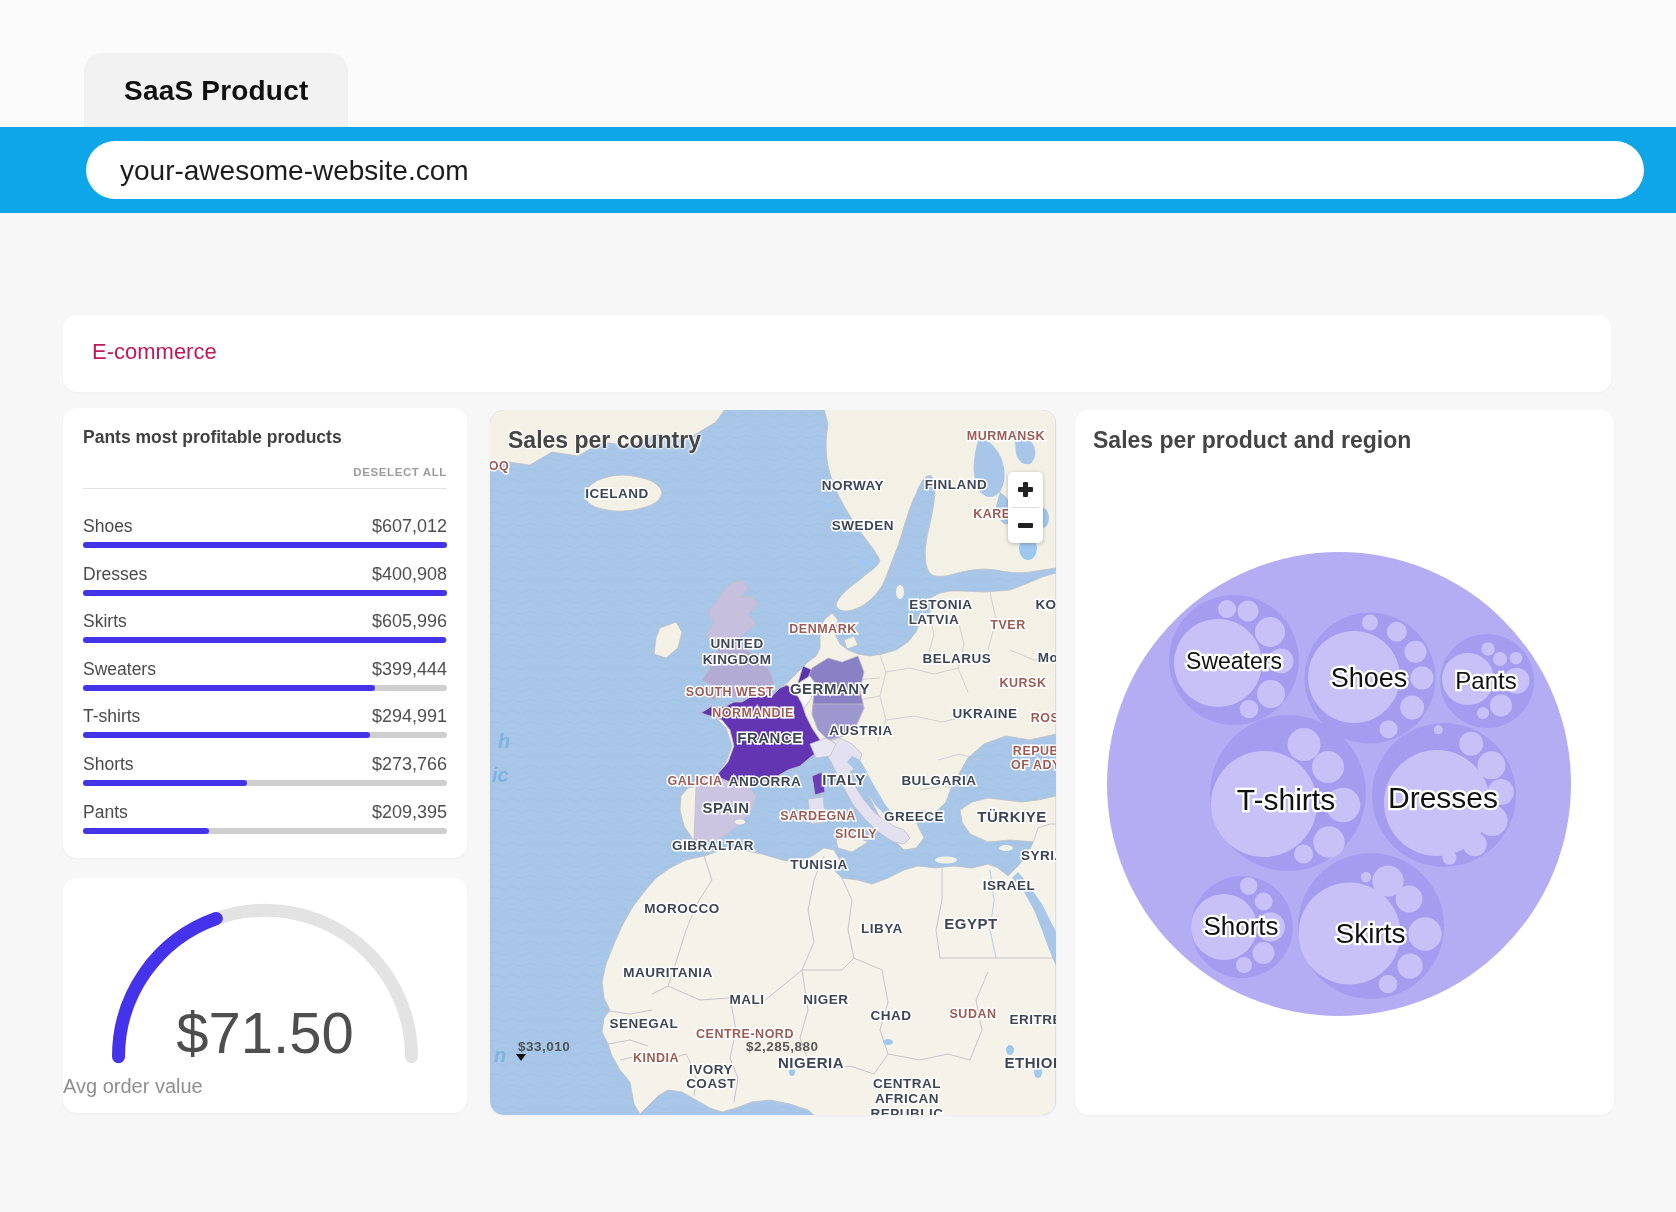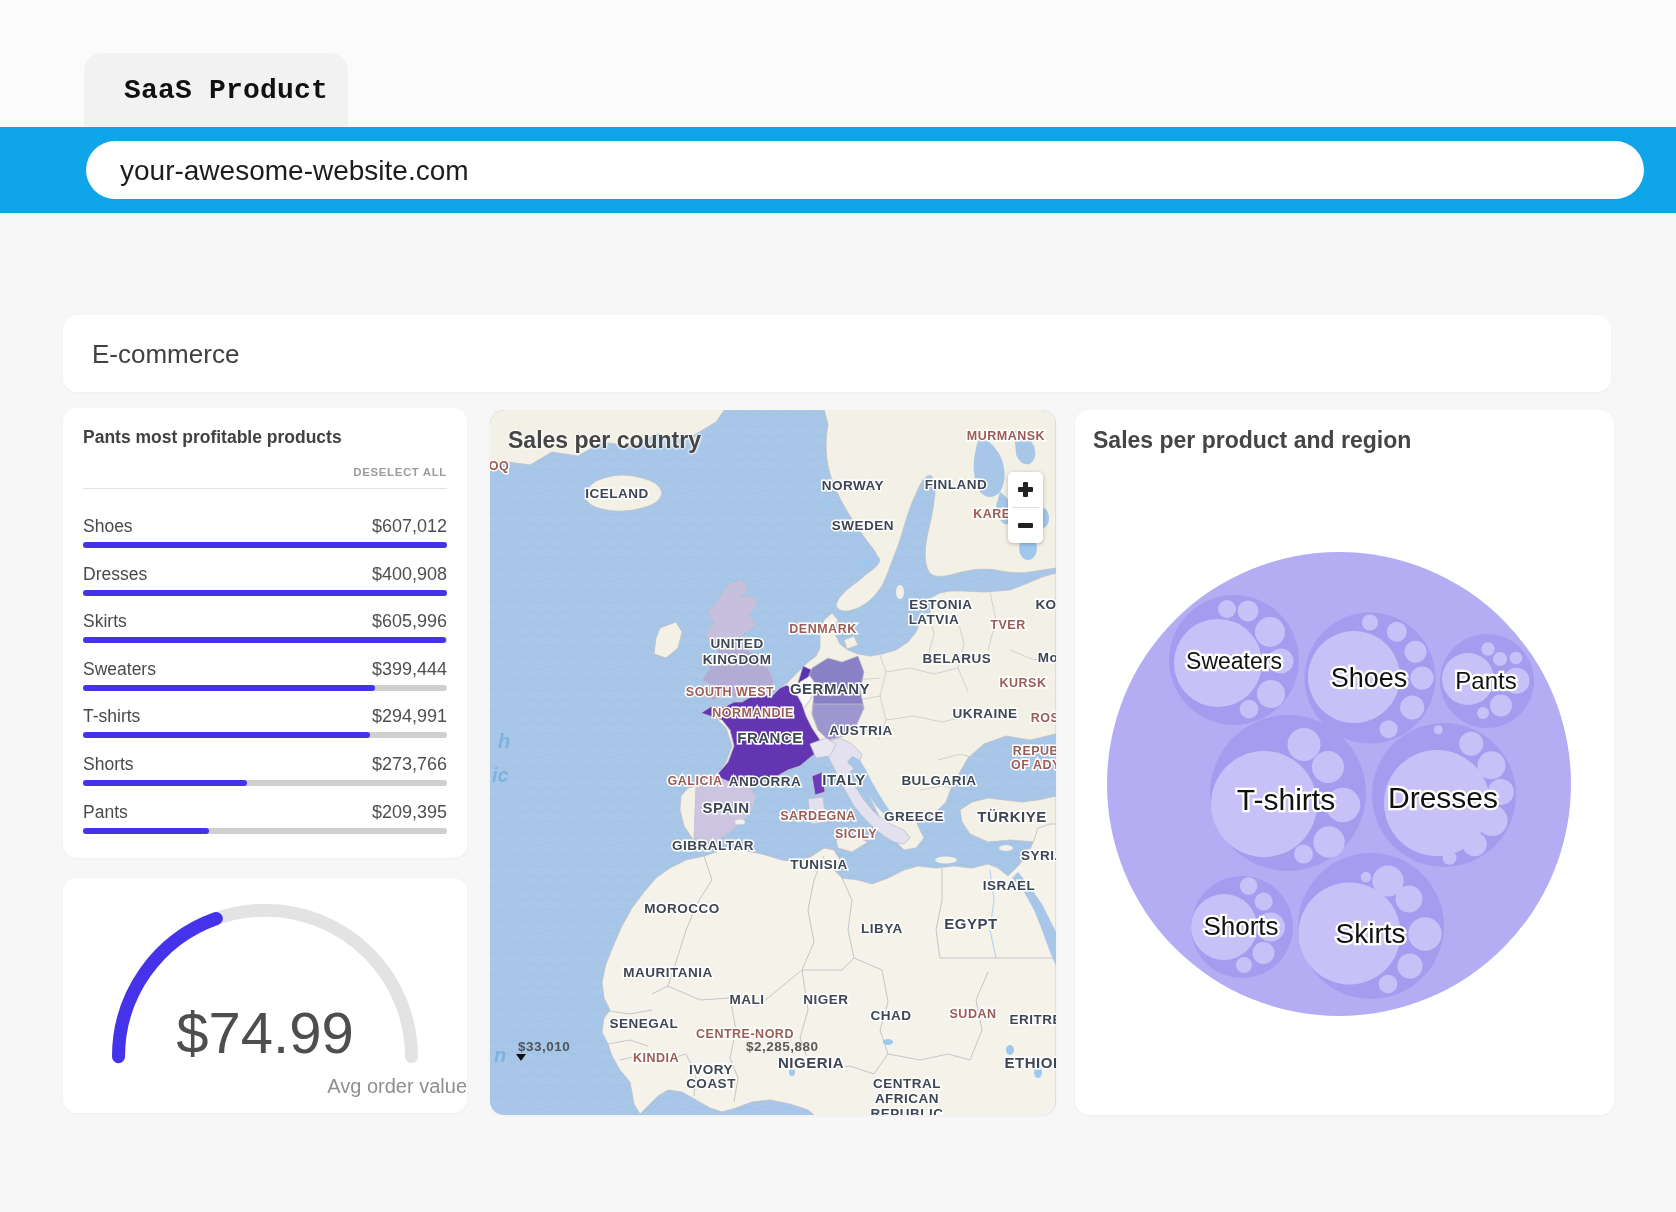--- a/index.html
+++ b/index.html
@@ -1,38 +1,38 @@
 <!DOCTYPE html>
 <html><head>
 <meta charset="utf-8">
 <style>
   * { margin:0; padding:0; box-sizing:border-box; }
   html,body { width:1676px; height:1212px; overflow:hidden; }
   body { font-family:"Liberation Sans", sans-serif; background:#f7f7f8; position:relative; }
   .topstrip { position:absolute; left:0; top:0; width:1676px; height:127px; background:#fbfbfb; }
   .tab { position:absolute; left:84px; top:53px; width:264px; height:74px; background:#f2f2f3; border-radius:18px 18px 0 0; }
-  .tab span { position:absolute; left:40px; top:22px; font-size:28px; font-weight:bold; color:#111; letter-spacing:0.2px;font-family:Liberation Mono, monospace; }
+  .tab span { position:absolute; left:40px; top:22px; font-size:28px; font-weight:bold; color:#111; letter-spacing:0.2px; }
   .bbar { position:absolute; left:0; top:127px; width:1676px; height:86px; background:#0ea5e9; }
   .urlpill { position:absolute; left:86px; top:14px; width:1558px; height:58px; background:#fff; border-radius:29px; }
   .urlpill span { position:absolute; left:34px; top:14px; font-size:28px; color:#1c1c1c; }
   .card { position:absolute; background:#fff; border-radius:14px; box-shadow:0 1px 3px rgba(0,0,0,0.04); }
   .ecom { left:63px; top:315px; width:1548px; height:77px; }
-  .ecom span { position:absolute; left:29px; top:24px; font-size:26px; color:#404040; }
+  .ecom span { position:absolute; left:29px; top:24px; font-size:22px; color:#be185d; }
   .pcard { left:63px; top:408px; width:404px; height:450px; }
   .ptitle { position:absolute; left:20px; top:19px; font-size:17.5px; font-weight:bold; color:#414141; }
   .desel { position:absolute; right:20px; top:58px; font-size:11.5px; font-weight:bold; color:#9c9c9c; letter-spacing:0.6px;margin-left:28px; }
   .phr { position:absolute; left:20px; right:20px; top:80px; border-top:1px solid #e2e2e2; }
   .prow { position:absolute; left:20px; width:364px; height:40px; }
   .prow .lab { position:absolute; left:0; top:0; font-size:17.5px; color:#4a4a4a; }
   .prow .val { position:absolute; right:0; top:0; font-size:18px; color:#4f4f4f;margin-left:32px; }
   .prow .track { position:absolute; left:0; top:26px; width:364px; height:6px; background:#cfcfcf; border-radius:3px; }
   .prow .fill { position:absolute; left:0; top:0; height:6px; background:#4533e8; border-radius:3px; }
   .gcard { left:63px; top:878px; width:404px; height:235px; }
   .gval { position:absolute; left:0; width:404px; text-align:center; top:121px; font-size:58px; color:#4e4e4e; }
-  .gsub { position:absolute; left:0; width:404px; text-align:right; top:197px; font-size:20px; color:#8f8f8f; }
+  .gsub { position:absolute; left:0; width:404px; text-align:left; top:197px; font-size:20px; color:#8f8f8f; }
   .mapcard { left:490px; top:410px; width:566px; height:705px; overflow:hidden; }
   .mtitle { position:absolute; left:18px; top:17px; font-size:23px; font-weight:bold; color:#454545; z-index:5;
             text-shadow:0 0 3px #fff, 0 0 3px #fff, 0 0 3px #fff; }
   .bubcard { left:1075px; top:410px; width:539px; height:705px; }
   .zoomctl { position:absolute; left:518px; top:62px; width:35px; height:71px; background:#fff; border-radius:5px;
              box-shadow:0 1px 4px rgba(0,0,0,0.25); z-index:6; }
   .zoomctl .zline { position:absolute; left:4px; right:4px; top:35px; border-top:1px solid #ddd; }
   .zplus { position:absolute; left:0; top:0; width:35px; height:35px; }
   .zplus:before, .zminus:before { content:""; position:absolute; left:10px; top:15px; width:15px; height:5px; background:#222; border-radius:1px; }
   .zplus:after { content:""; position:absolute; left:15px; top:10px; width:5px; height:15px; background:#222; border-radius:1px; }
@@ -107,21 +107,21 @@
         <div class="fill" style="width:125.6px"></div>
       </div>
     </div>
   </div>
 
   <div class="card gcard">
     <svg width="404" height="235" viewBox="0 0 404 235">
       <path d="M 55.5 178.7 A 146.5 146.5 0 0 1 348.5 178.7" fill="none" stroke="#e3e3e4" stroke-width="13" stroke-linecap="round"></path>
       <path d="M 55.5 178.7 A 146.5 146.5 0 0 1 153.3 40.5" fill="none" stroke="#4433ea" stroke-width="13" stroke-linecap="round"></path>
     </svg>
-    <div class="gval">$74.99</div>
+    <div class="gval">$71.50</div>
     <div class="gsub">Avg order value</div>
   </div>
 
   <div class="card mapcard">
     <div class="mtitle">Sales per country</div>
 <svg width="566" height="705" viewBox="0 0 566 705" style="position:absolute;left:0;top:0">
 <rect x="0" y="0" width="566" height="705" fill="#a8c7e8"></rect>
 <defs>
         <pattern id="wv" width="36" height="11" patternUnits="userSpaceOnUse">
           <path d="M0 5 Q 4.5 2 9 5 T 18 5 T 27 5 T 36 5" fill="none" stroke="#9dbfe2" stroke-width="1.5"></path>

